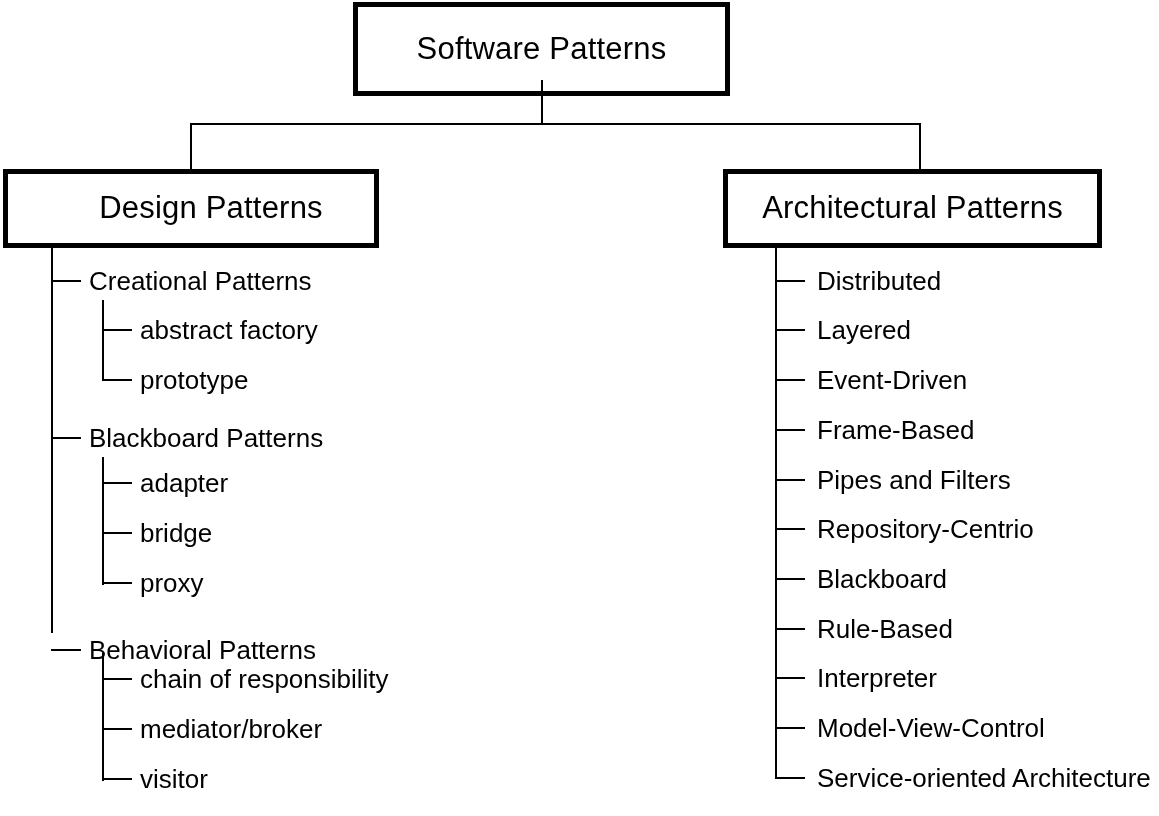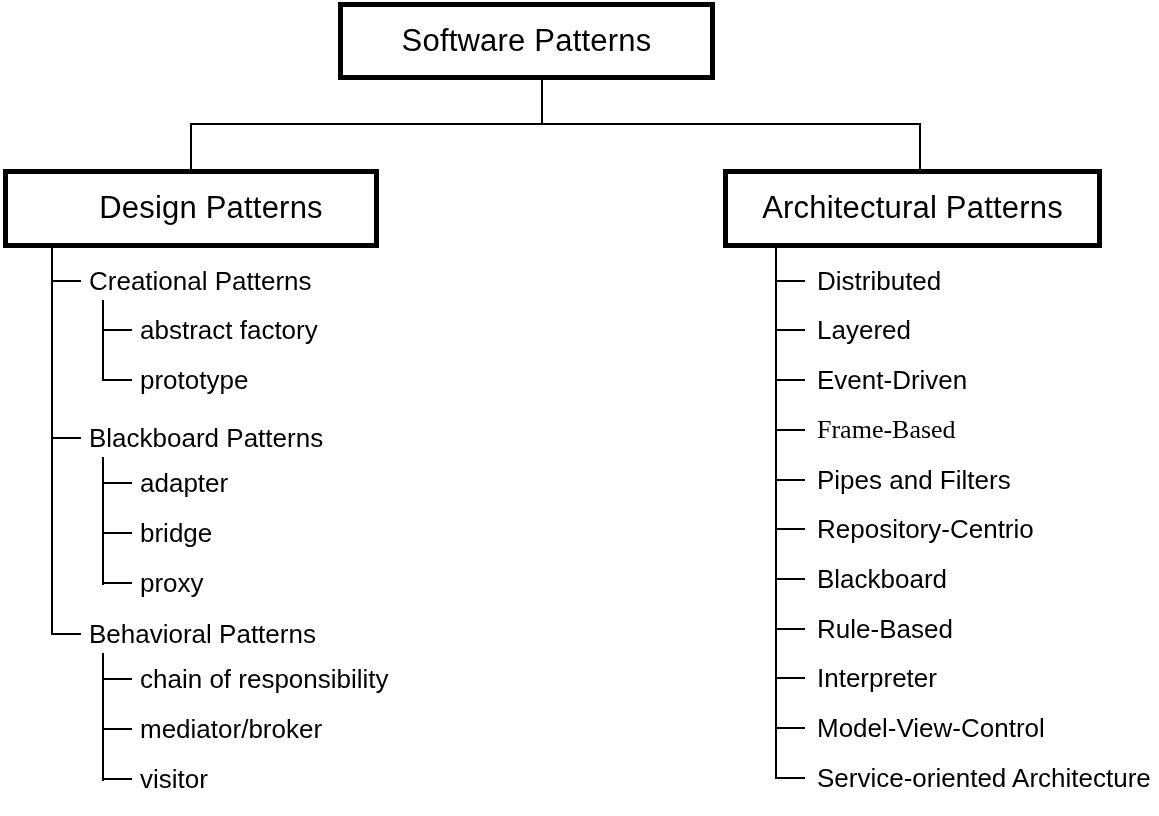--- a/index.html
+++ b/index.html
@@ -30,24 +30,24 @@
     line-height: 1.1;
   }
   .node-box .node-label {
     font-size: 31px;
     font-weight: 400;
     letter-spacing: 0.2px;
     white-space: nowrap;
   }
 
   #root-box {
-    left: 338px;
+    left: 353px;
     top: 2px;
     width: 377px;
-    height: 78px;
+    height: 94px;
     justify-content: center;
   }
   #design-box {
     left: 3px;
     top: 169px;
     width: 376px;
     height: 79px;
     padding-left: 40px;
   }
   #arch-box {
@@ -178,21 +178,21 @@
   <div class="tree-row lvl2-left" style="left:0px; top:508px; width:380px;">
     <span class="stub"></span>
     <span class="row-label">bridge</span>
   </div>
 
   <div class="tree-row lvl2-left" style="left:0px; top:558px; width:380px;">
     <span class="stub"></span>
     <span class="row-label">proxy</span>
   </div>
 
-  <div class="tree-row lvl1-left" style="left:0px; top:609px; width:380px;">
+  <div class="tree-row lvl1-left" style="left:0px; top:625px; width:380px;">
     <span class="stub"></span>
     <span class="row-label">Behavioral Patterns</span>
   </div>
 
   <div class="trunk" style="left:102px; top:653px; height:128px;"></div>
 
   <div class="tree-row lvl2-left" style="left:0px; top:654px; width:460px;">
     <span class="stub"></span>
     <span class="row-label">chain of responsibility</span>
   </div>
@@ -221,21 +221,21 @@
   <div class="tree-row lvl1-right" style="left:0px; top:305px; width:1159px;">
     <span class="stub"></span>
     <span class="row-label">Layered</span>
   </div>
 
   <div class="tree-row lvl1-right" style="left:0px; top:355px; width:1159px;">
     <span class="stub"></span>
     <span class="row-label">Event-Driven</span>
   </div>
 
-  <div class="tree-row lvl1-right" style="left:0px; top:405px; width:1159px;font-family:Liberation Serif, serif;">
+  <div class="tree-row lvl1-right" style="left:0px; top:405px; width:1159px;">
     <span class="stub"></span>
     <span class="row-label">Frame-Based</span>
   </div>
 
   <div class="tree-row lvl1-right" style="left:0px; top:455px; width:1159px;">
     <span class="stub"></span>
     <span class="row-label">Pipes and Filters</span>
   </div>
 
   <div class="tree-row lvl1-right" style="left:0px; top:504px; width:1159px;">

